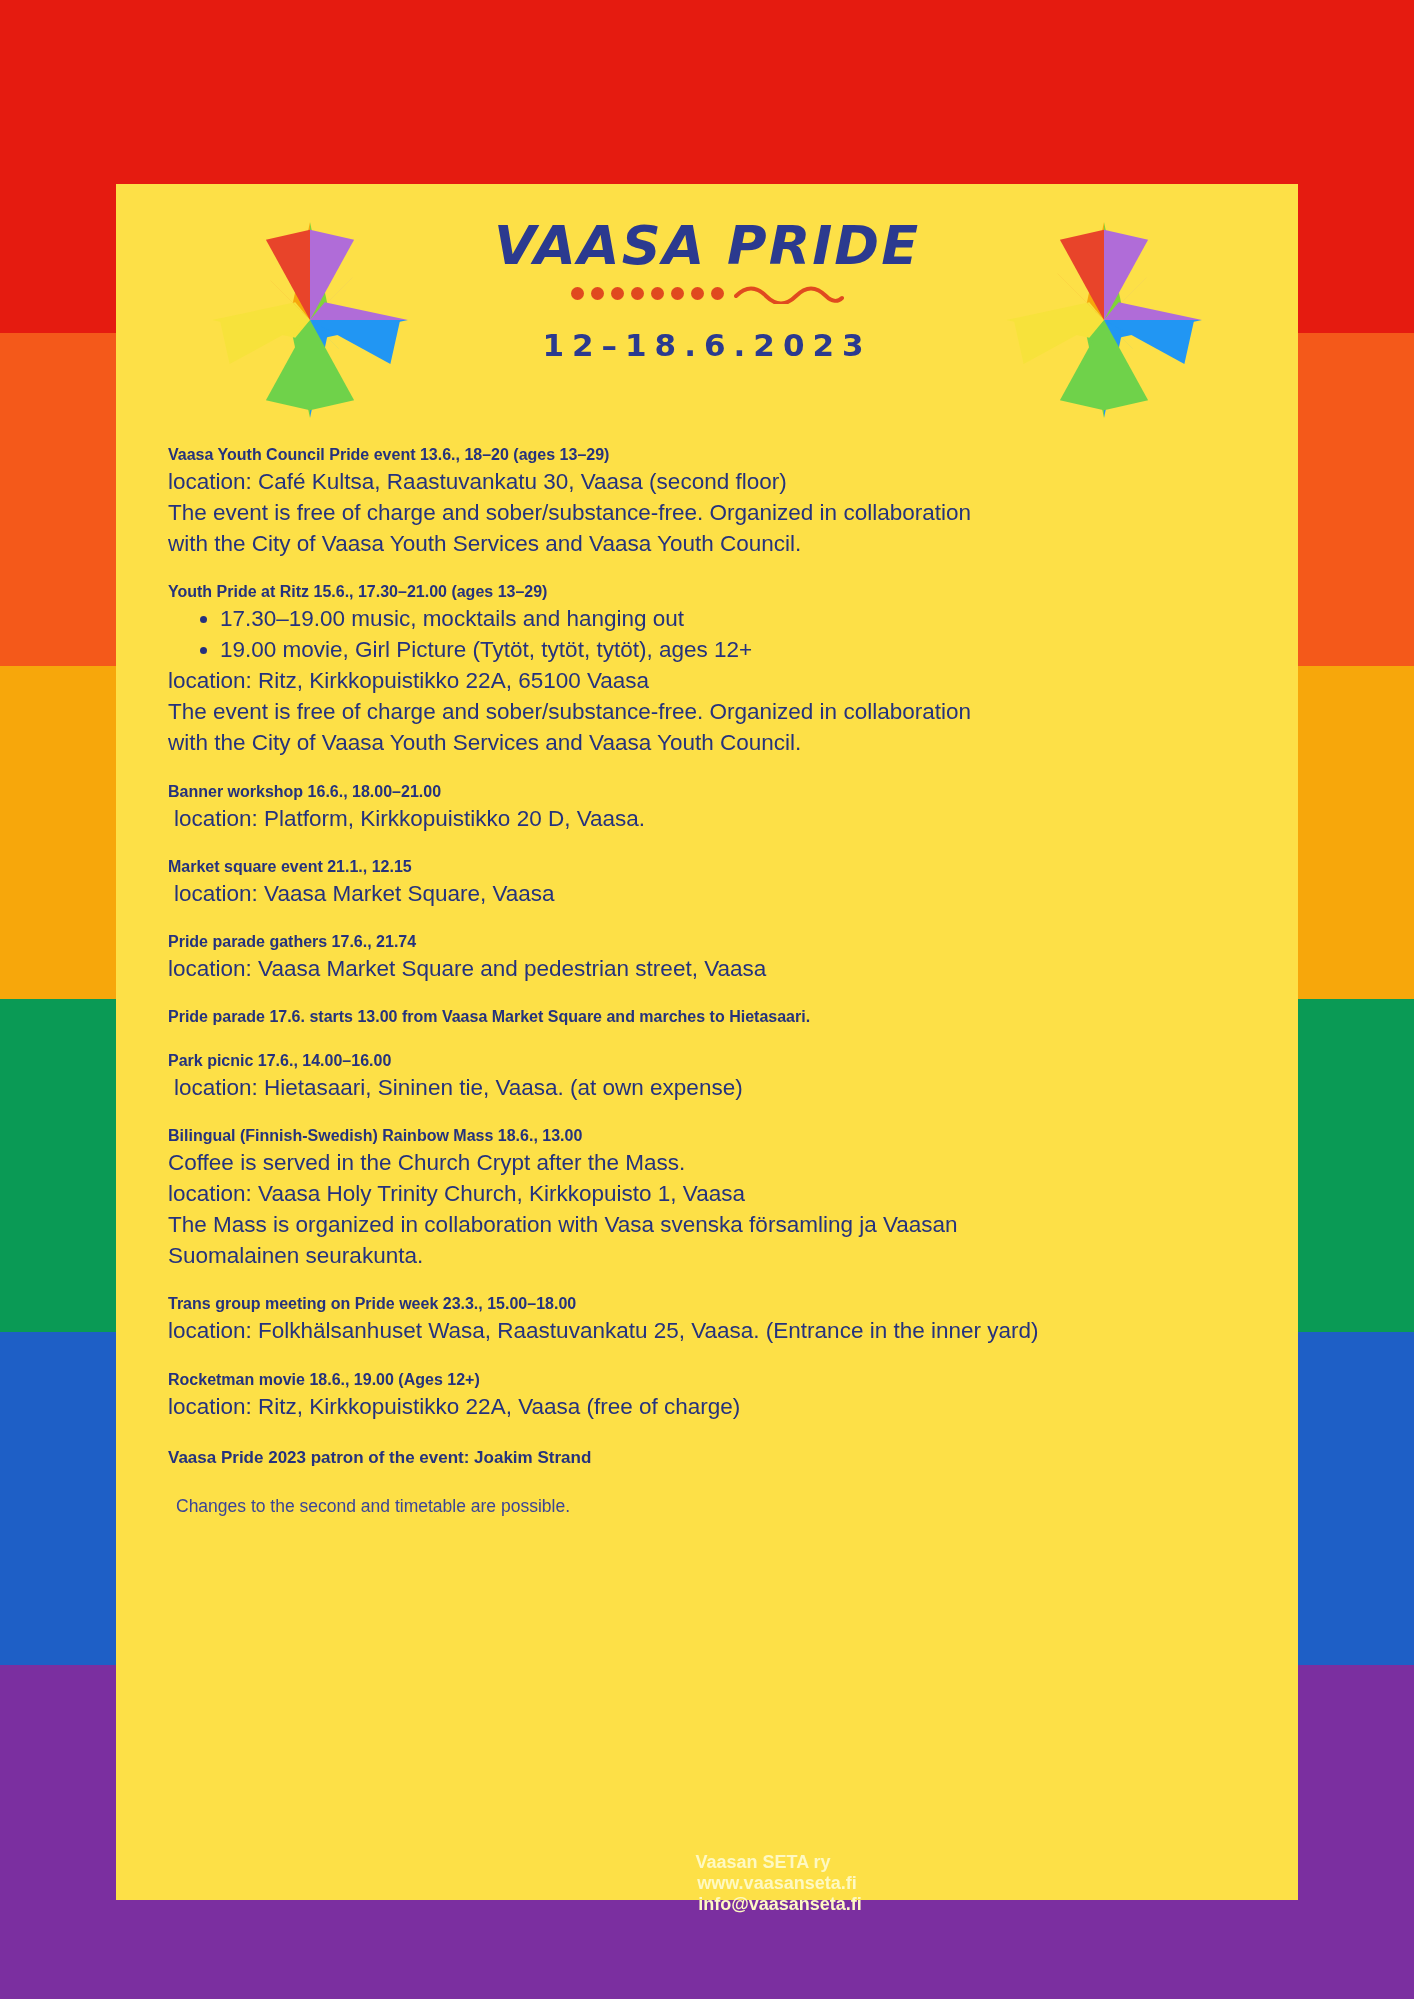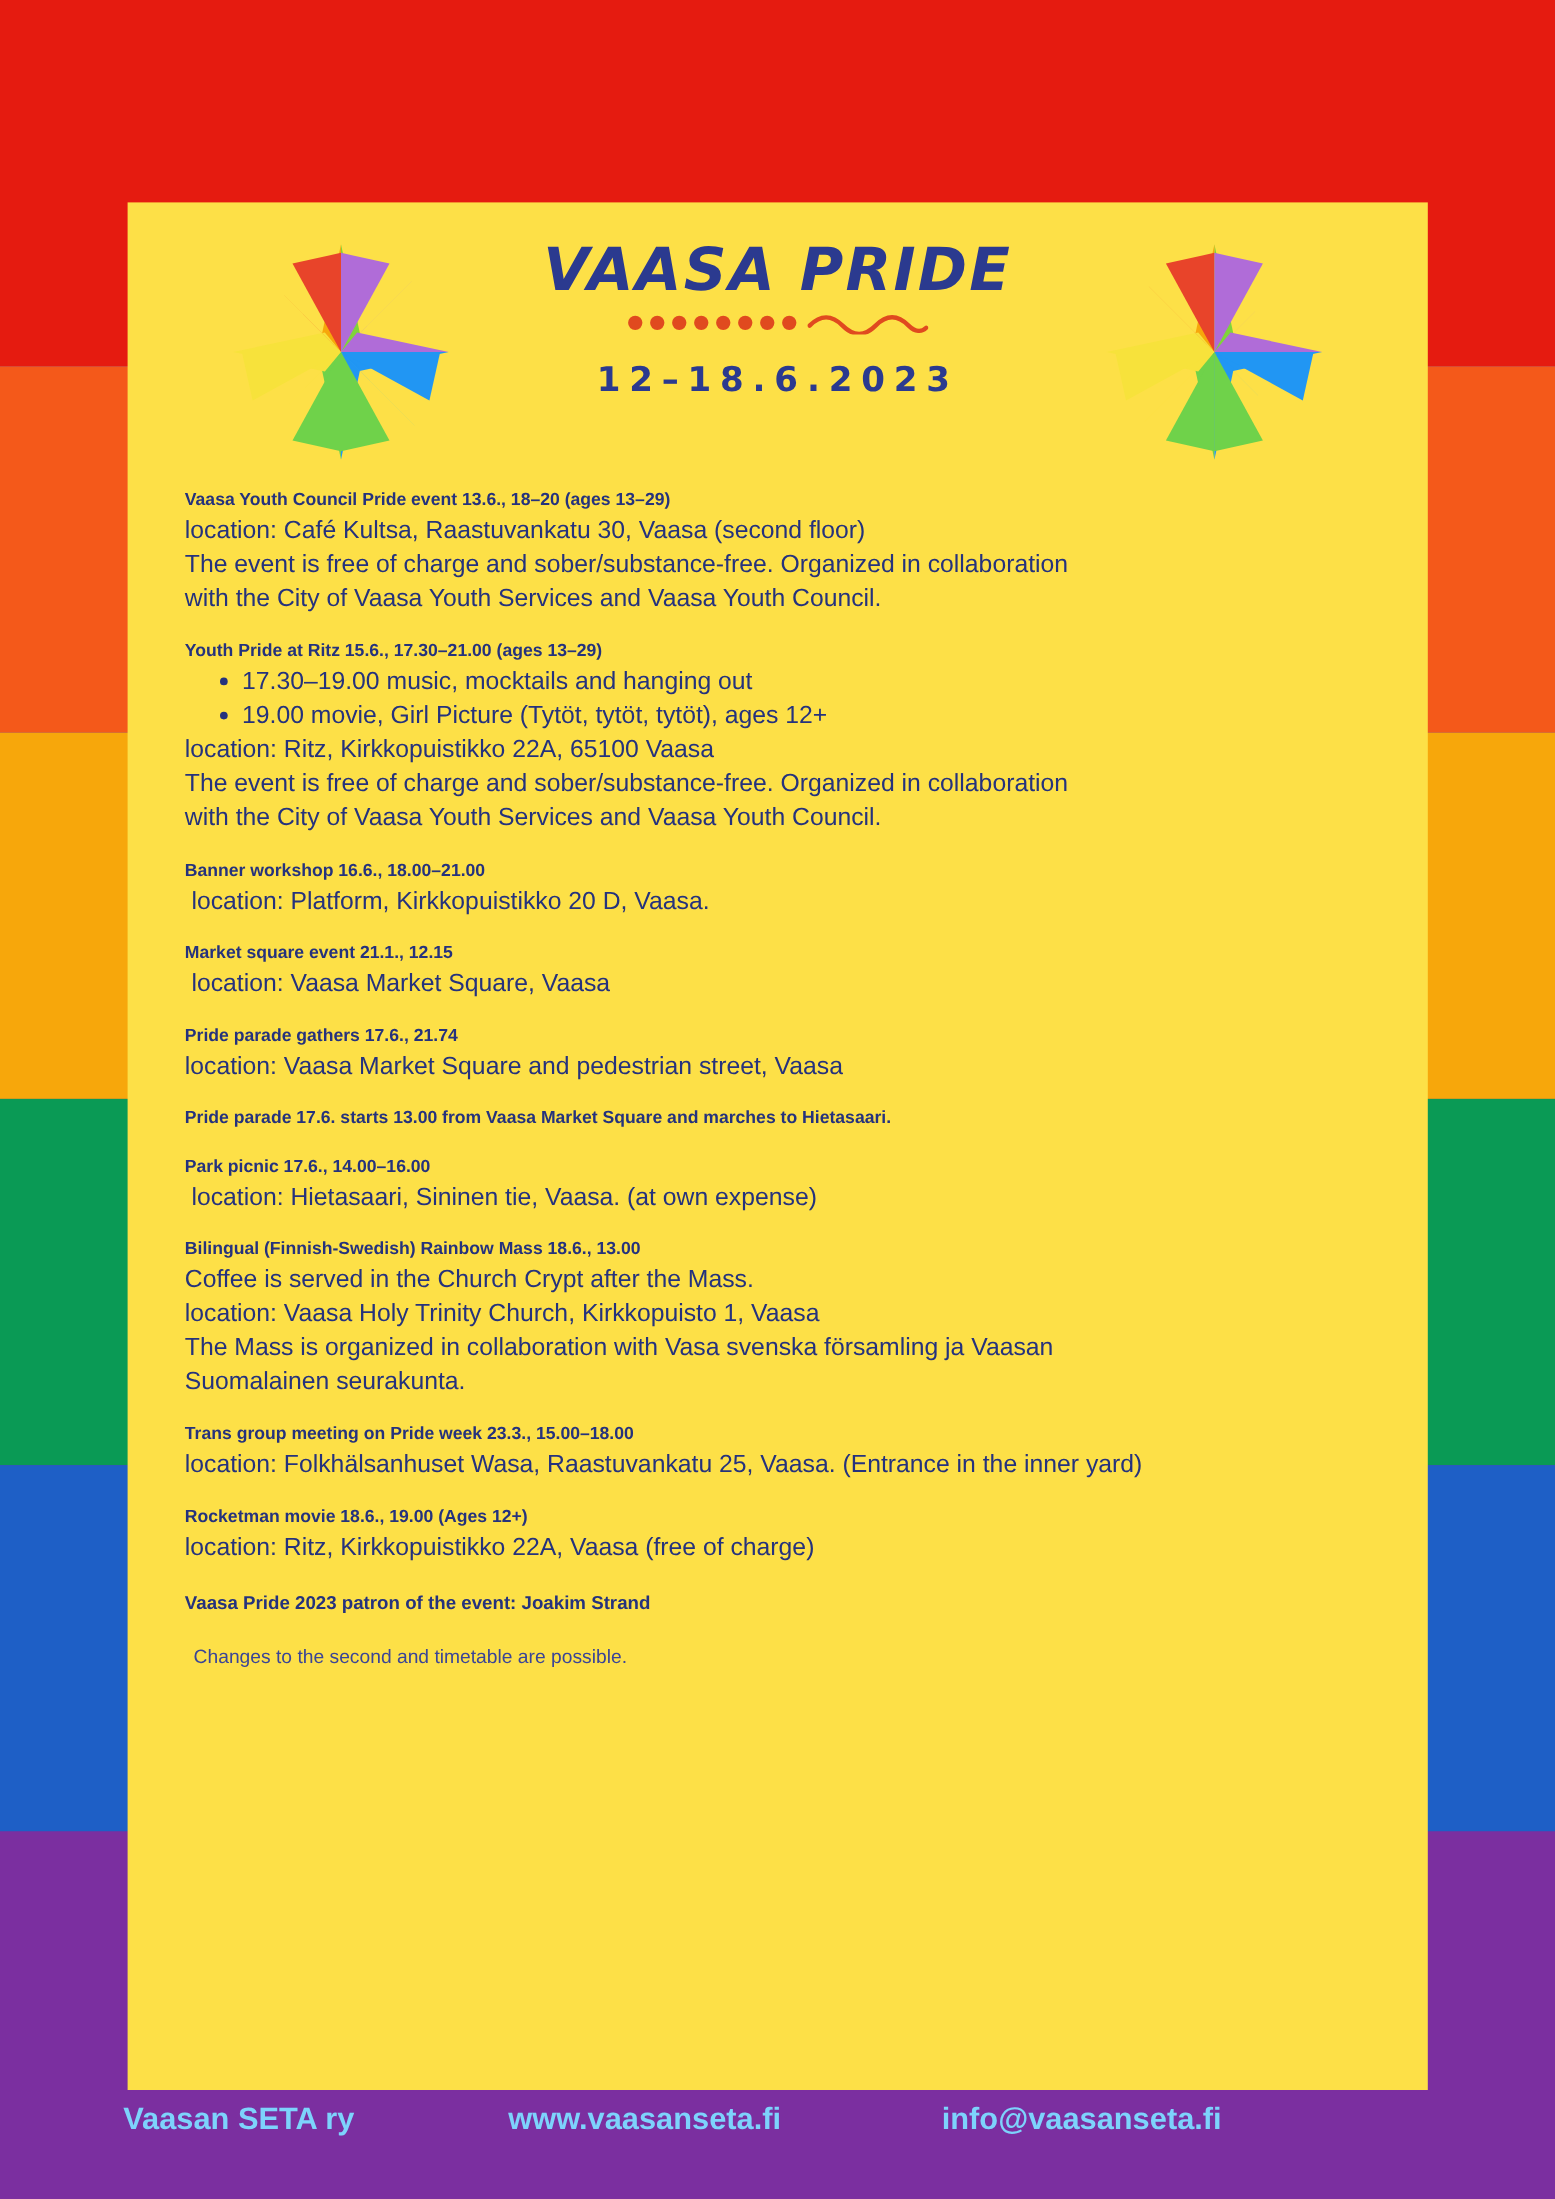--- a/index.html
+++ b/index.html
@@ -138,23 +138,24 @@
   }
 
   
   #footer {
     position: absolute;
     left: 0; right: 0;
     bottom: 0;
     height: 147px;
     display: flex;
     align-items: center;
-    color: #7dd3fc;
-    font-weight: bold;
-    font-size: 28px;
+    color: #fef9c3;
+    font-weight: bold;
+    font-size: 18px;
+    flex-direction: column;
   }
   #footer .f-item { white-space: nowrap; }
   #footer .f-org  { margin-left: 112px; }
   #footer .f-web  { margin-left: 140px; }
   #footer .f-mail { margin-left: 146px; }
 </style>
 </head>
 <body>
 
 <div id="rainbow">

